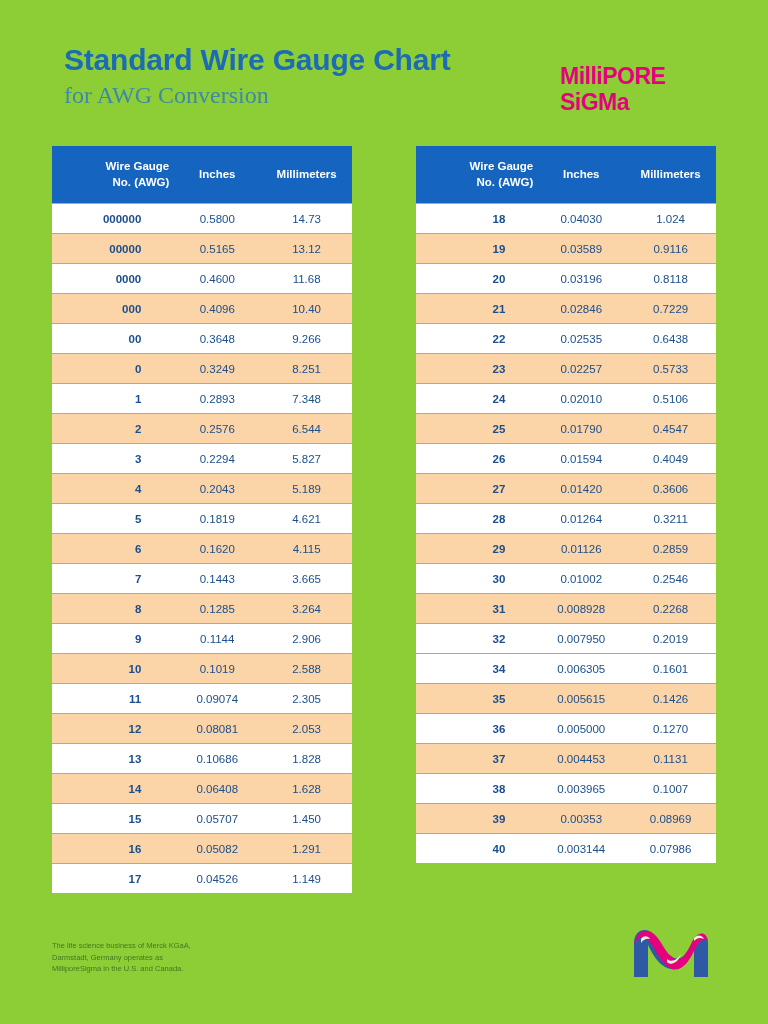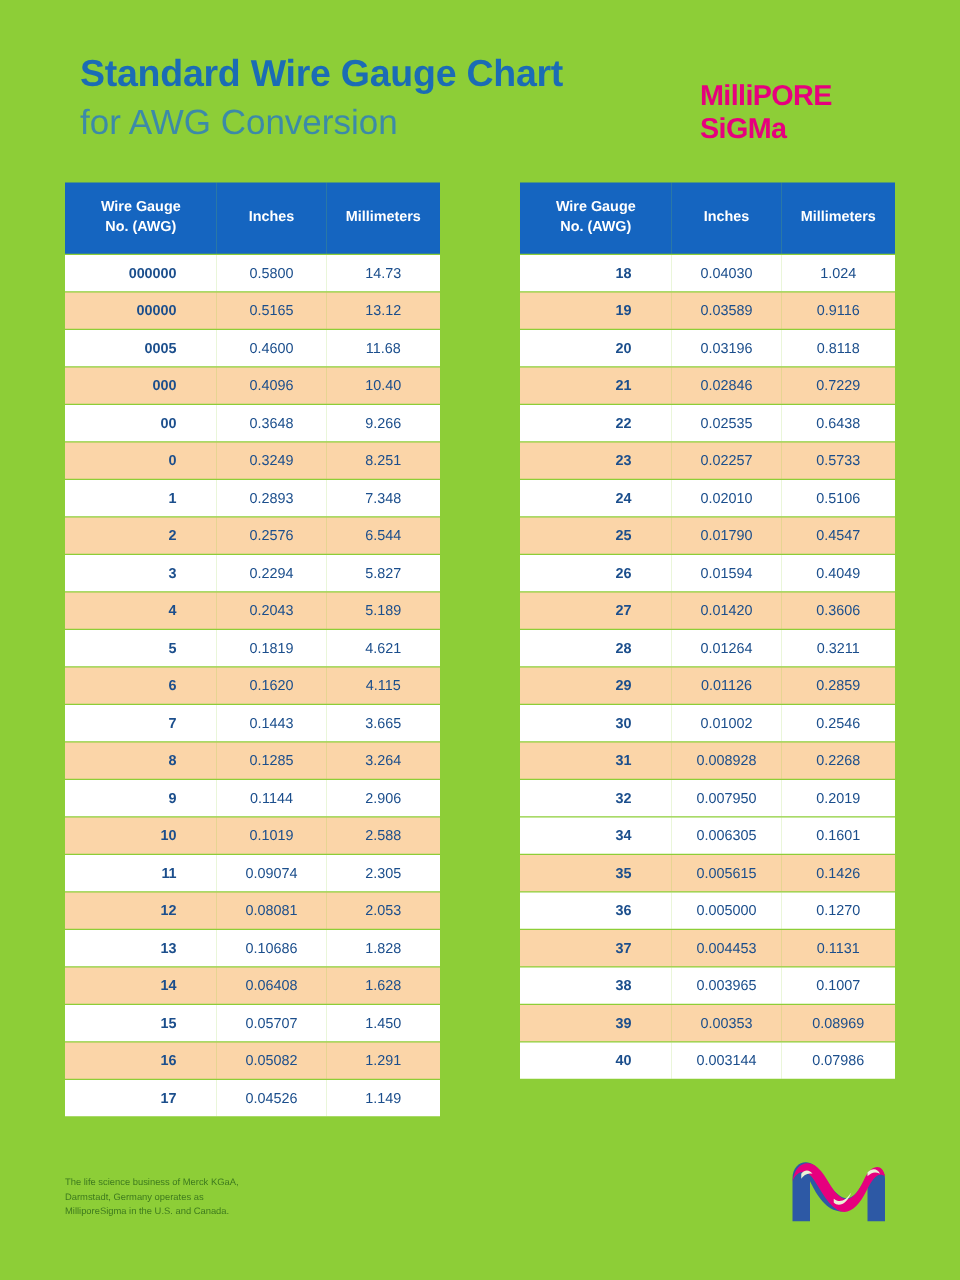--- a/index.html
+++ b/index.html
@@ -25,25 +25,26 @@
   }
   .title {
     font-size: 30px;
     font-weight: bold;
     color: #1B6CB5;
     letter-spacing: -0.2px;
     line-height: 1.05;
     margin: 0;
   }
   .subtitle {
-    font-size: 28px;
+    font-size: 24px;
     font-weight: normal;
     color: #3C8AA8;
     line-height: 1.15;
     margin: 6px 0 0 0;
+    font-family: Liberation Serif, serif;
   }
 
   
   .brand-logo {
     position: absolute;
     top: 62px;
     right: 48px;
     width: 160px;
     text-align: left;
   }
@@ -70,21 +71,21 @@
   table.awg thead th {
     background: #1565C0;
     color: #ffffff;
     font-size: 11.5px;
     font-weight: bold;
     padding: 13px 4px;
     line-height: 1.35;
     text-align: center;
     vertical-align: middle;
   }
-  table.awg thead th.col-gauge { width: 41%; }
+  table.awg thead th.col-gauge { width: 41%; text-align: right; }
   table.awg thead th.col-in    { width: 29%; }
   table.awg thead th.col-mm    { width: 30%; }
 
   table.awg tbody td {
     font-size: 11.5px;
     color: #1B4E8C;
     padding: 8px 6px;
     text-align: center;
     height: 13px;
   }
@@ -152,21 +153,21 @@
             <td class="gauge">000000</td>
             <td>0.5800</td>
             <td>14.73</td>
           </tr>
           <tr class="even">
             <td class="gauge">00000</td>
             <td>0.5165</td>
             <td>13.12</td>
           </tr>
           <tr class="odd">
-            <td class="gauge">0005</td>
+            <td class="gauge">0000</td>
             <td>0.4600</td>
             <td>11.68</td>
           </tr>
           <tr class="even">
             <td class="gauge">000</td>
             <td>0.4096</td>
             <td>10.40</td>
           </tr>
           <tr class="odd">
             <td class="gauge">00</td>

